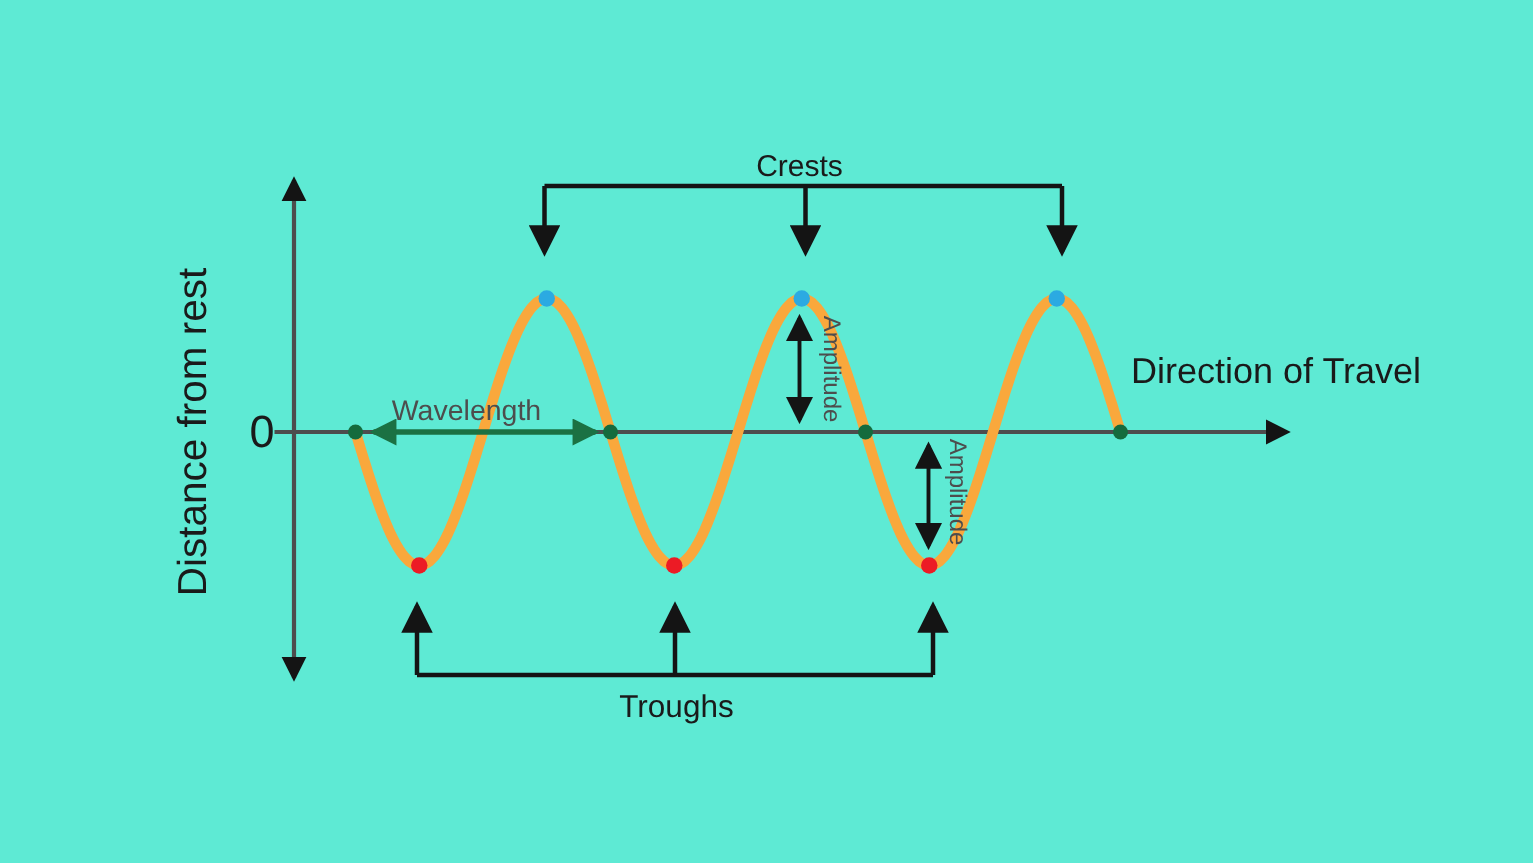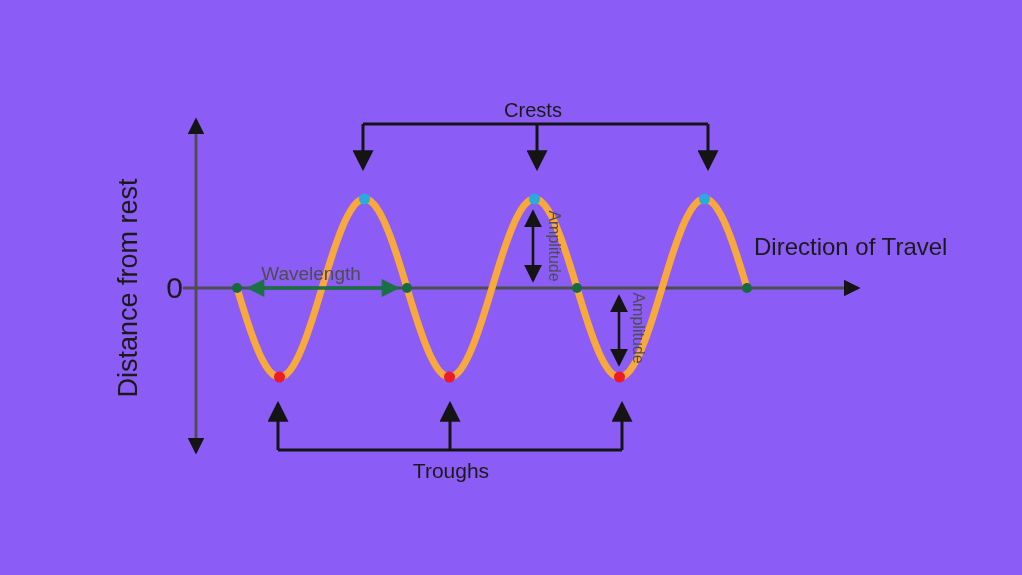--- a/index.html
+++ b/index.html
@@ -7,21 +7,21 @@
     padding: 0;
     background: #ffffff;
     width: 1022px;
     height: 575px;
     overflow: hidden;
   }
   .stage {
     position: relative;
     width: 1022px;
     height: 575px;
-    background: #8b5cf6;
+    background: #5eead4;
     text-align: right;
   }
   svg text {
     font-family: "Liberation Sans", "DejaVu Sans", sans-serif;
   }
   .lbl-main { font-weight: 400; }
   .lbl-measure { font-weight: 400; }
 </style>
 </head>
 <body>

